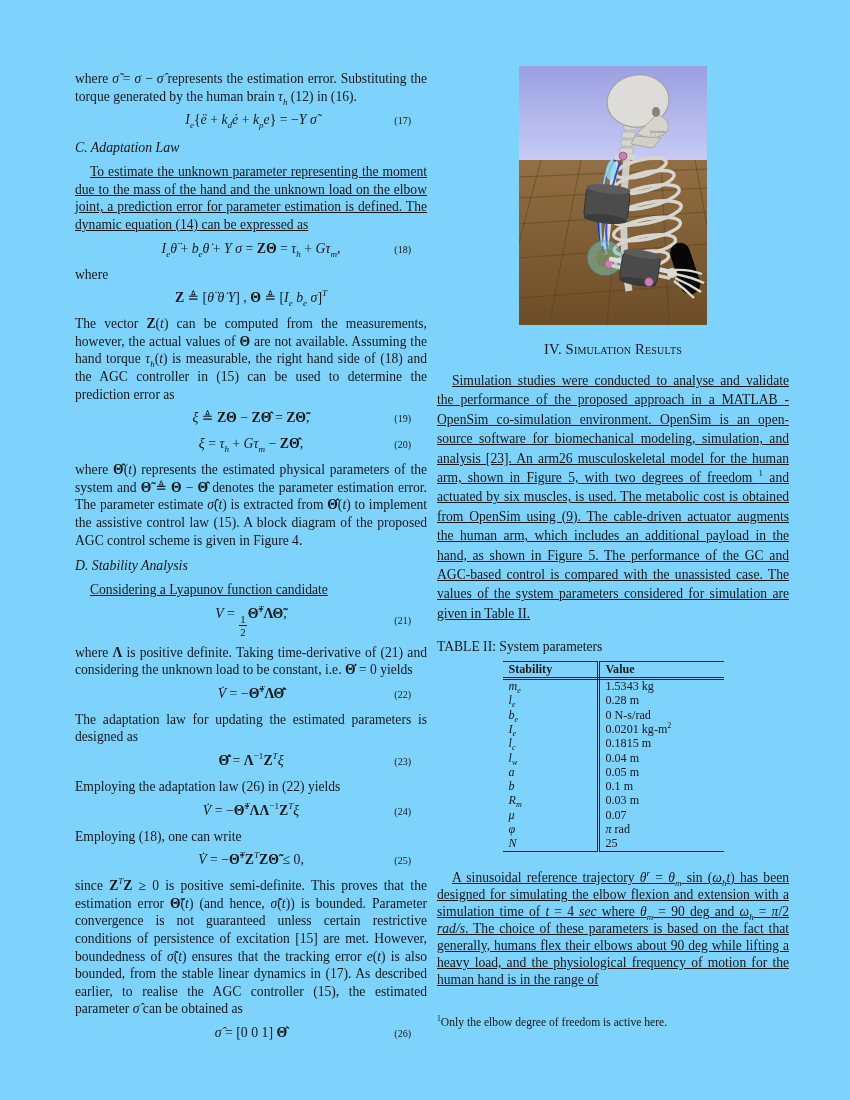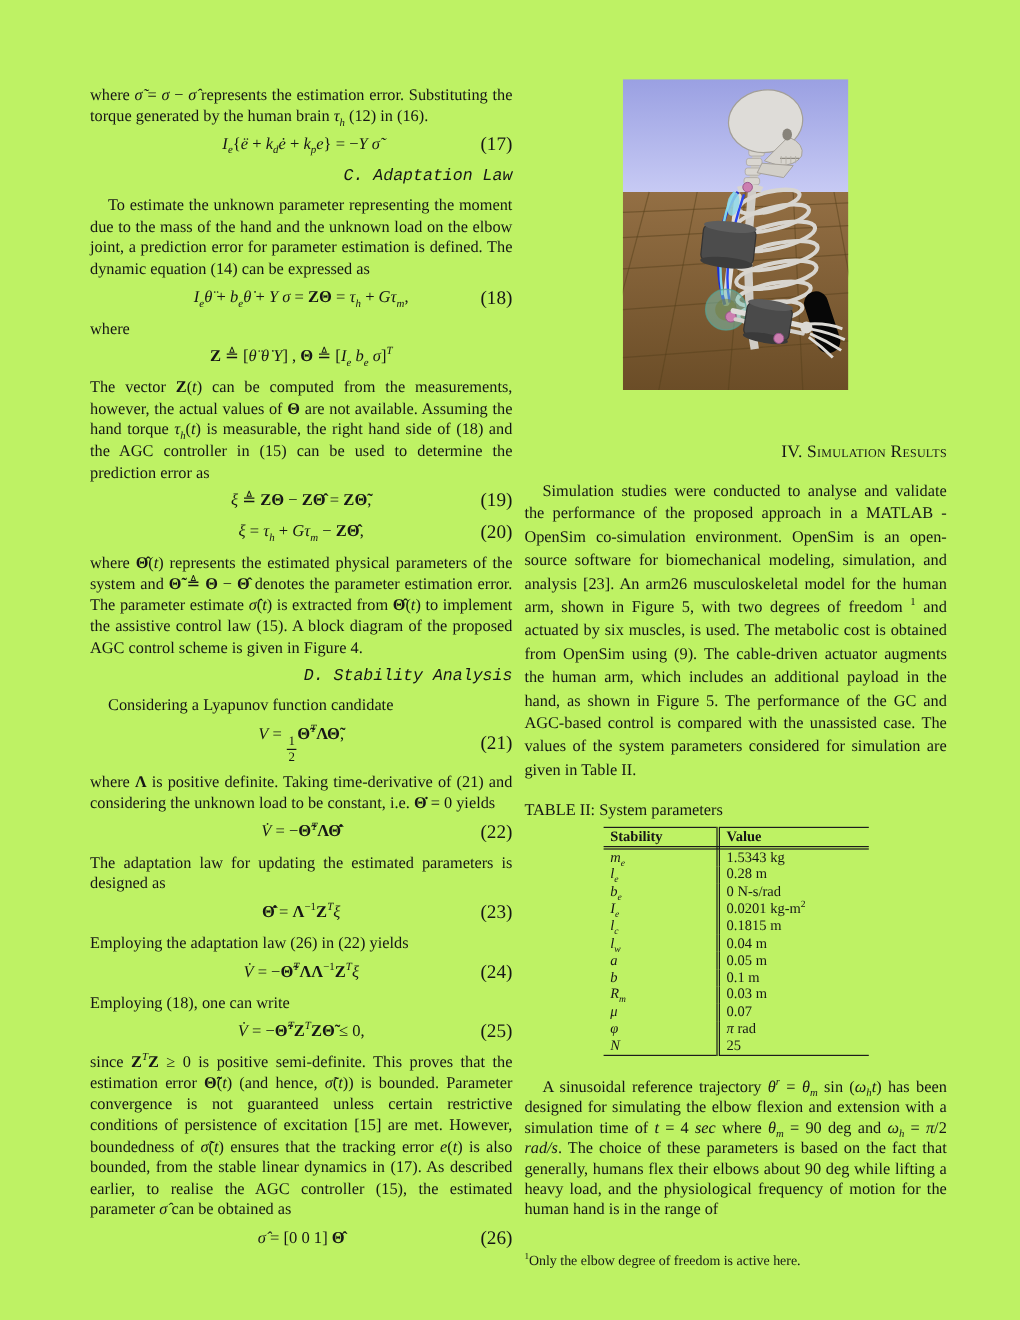--- a/index.html
+++ b/index.html
@@ -1,40 +1,40 @@
 <!DOCTYPE html>
 <html><head>
 <meta charset="utf-8">
 <style>
   html,body{margin:0;padding:0;background:#ffffff;}
-  .page{position:relative;width:850px;height:1100px;background:#bef264;overflow:hidden;
+  .page{position:relative;width:850px;height:1100px;background:#7dd3fc;overflow:hidden;
         font-family:"Liberation Serif", "DejaVu Serif", serif;color:#161616;}
   .col{position:absolute;top:0;}
   .col-left{left:75px;width:352px;top:70px;}
   .col-right{left:437px;width:352px;top:66px;}
   p{margin:0;text-align:justify;font-size:13.6px;line-height:17.6px;}
   .col-right p{line-height:19.4px;}
   .col-right p.tight{line-height:17px;}
-  .indent{text-indent:15px;}
+  .indent{text-indent:15px;text-decoration:underline;}
   i{font-style:italic;}
   b{font-weight:bold;}
   sup{font-size:66%;line-height:0;}
   sub{font-size:66%;line-height:0;font-style:italic;}
   .eq{position:relative;display:flex;justify-content:center;align-items:flex-start;
       margin:6px 0;font-size:13.8px;line-height:18px;min-height:20px;}
-  .eq .enum{position:absolute;right:0;top:50%;transform:translateY(-50%);font-size:16px;}
+  .eq .enum{position:absolute;right:16px;top:50%;transform:translateY(-50%);font-size:10px;}
   .frac{display:inline-flex;flex-direction:column;text-align:center;vertical-align:-0.45em;
         font-size:78%;line-height:1.12;margin:0 1px;}
   .frac span:first-child{border-bottom:1px solid #161616;padding:0 1px;}
-  .sec-head{font-style:italic;margin:9px 0 7px;font-size:13.8px;text-align:right;font-family:Liberation Mono, monospace;}
+  .sec-head{font-style:italic;margin:9px 0 7px;font-size:13.8px;text-align:left;}
   .where-line{text-align:left;margin:3px 0;}
   .figure-wrap{width:188px;margin:0 auto;}
   .fig-caption{margin-top:9px;}
-  .section-heading{text-align:right;font-variant-caps:small-caps;font-size:14.6px;
-        margin:39px 0 13px;letter-spacing:0.2px;}
+  .section-heading{text-align:center;font-variant-caps:small-caps;font-size:14.6px;
+        margin:12px 0 13px;letter-spacing:0.2px;}
   .table-caption{text-align:left;font-size:13.6px;margin:16px 0 6px;}
   table.sys{border-collapse:collapse;margin:0 auto;border-top:1.6px solid #1c1c1c;
         border-bottom:1.6px solid #1c1c1c;}
   table.sys th, table.sys td{font-size:12.1px;line-height:13.3px;text-align:left;
         padding:0.5px 8px 0.5px 6px;}
   table.sys th{font-weight:bold;border-bottom:3px double #1c1c1c;}
   table.sys th:first-child, table.sys td:first-child{border-right:3px double #1c1c1c;
         padding-right:26px;min-width:62px;}
   table.sys td:last-child{min-width:110px;}
   .footnote{font-size:11.6px;margin-top:25px;text-align:left;line-height:14px;}

